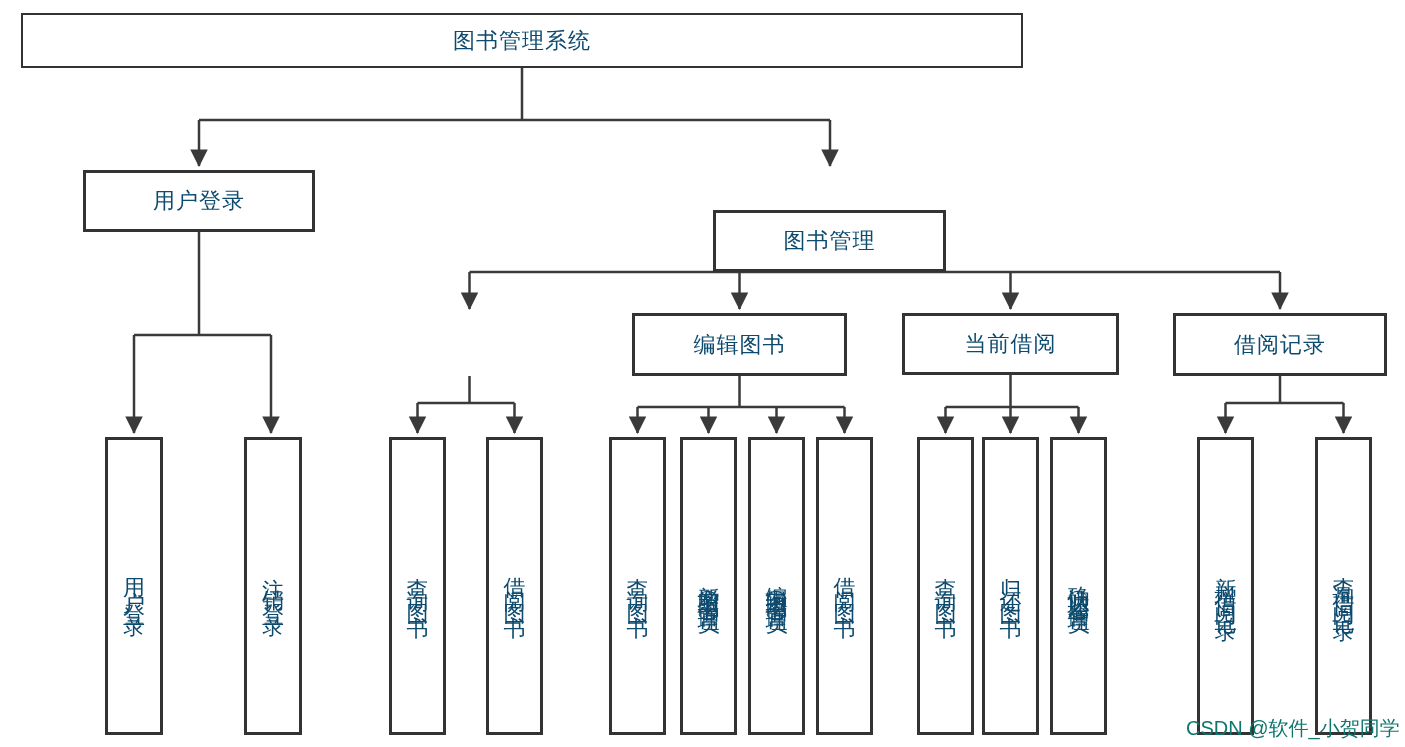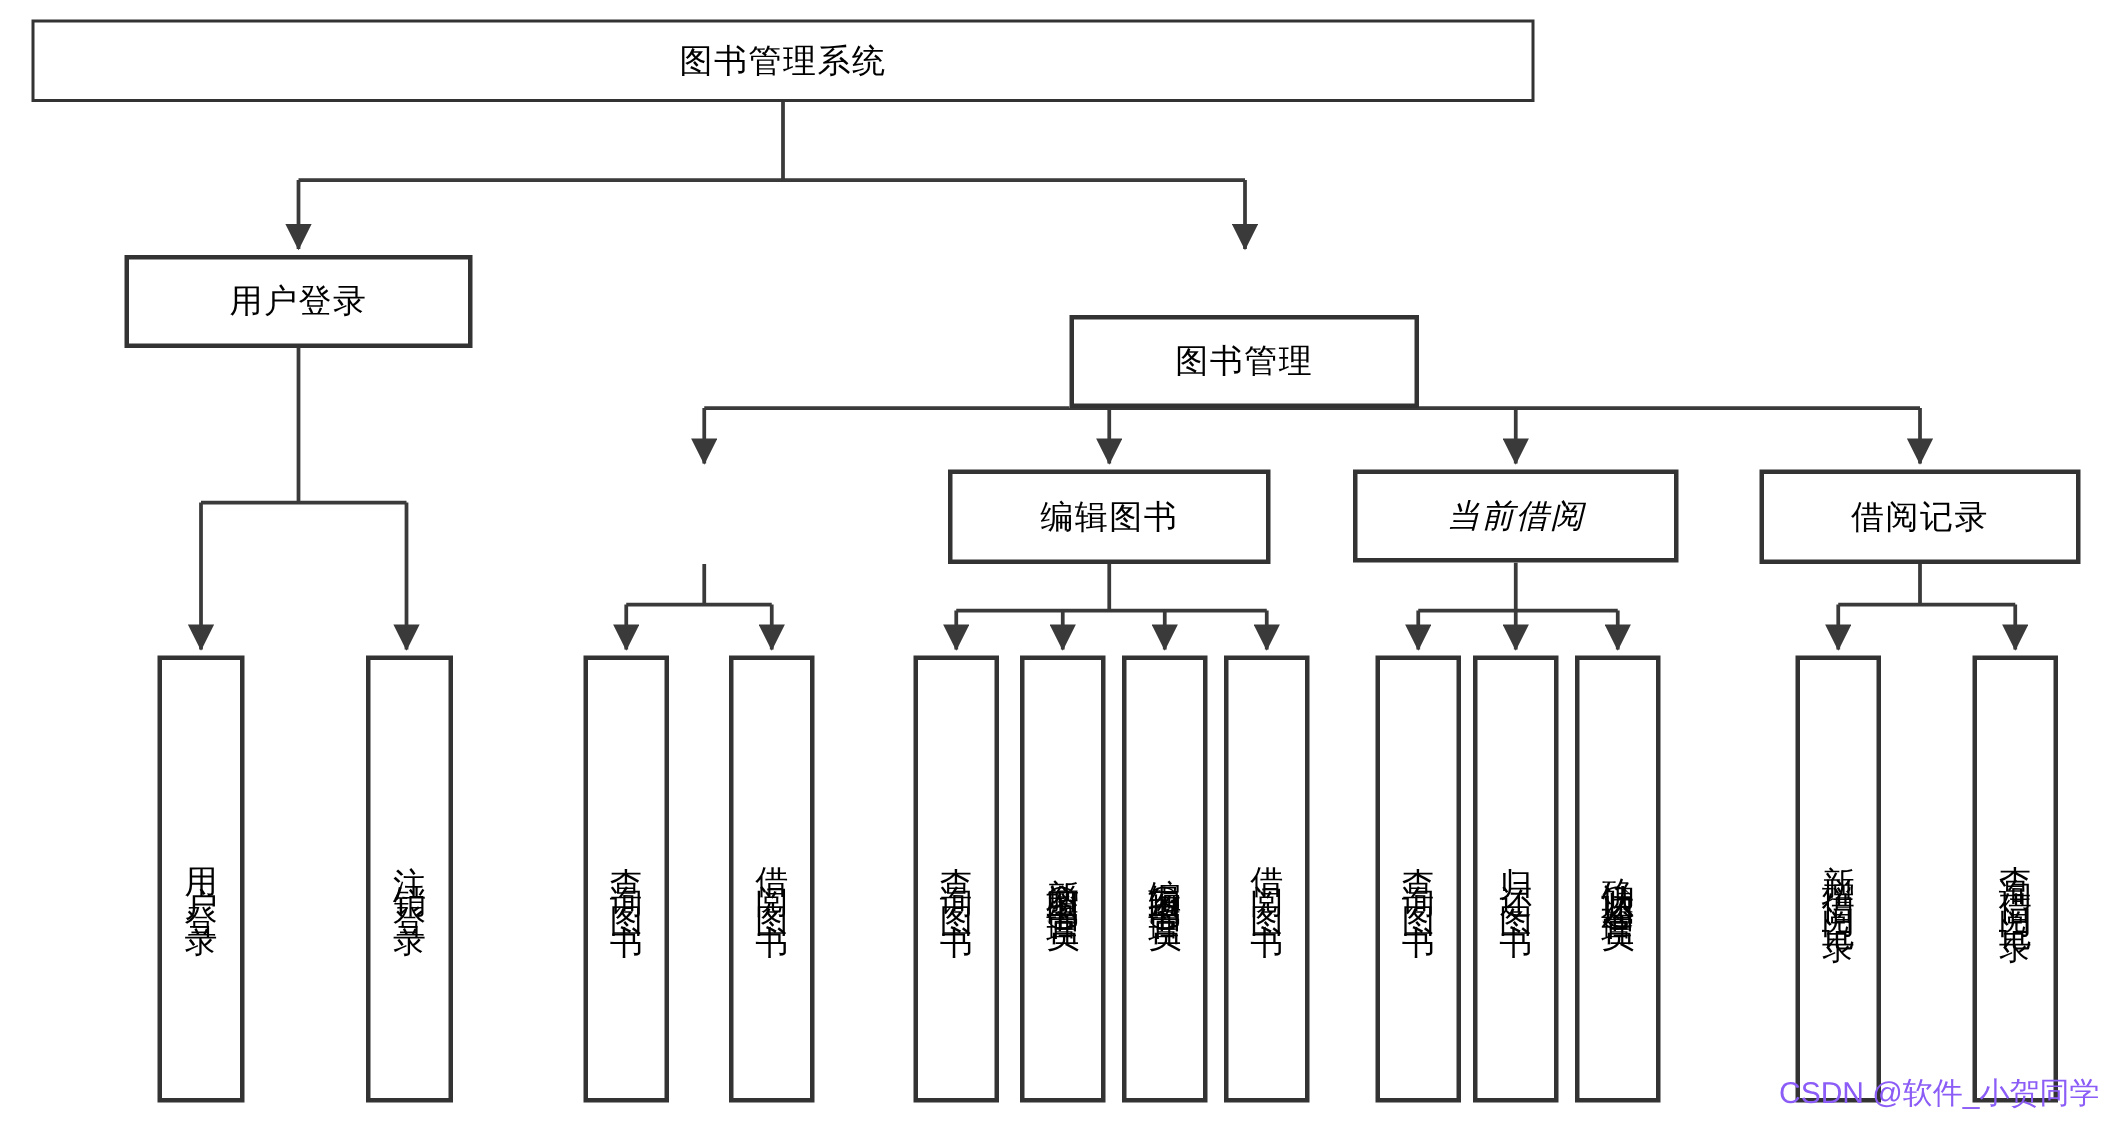--- a/index.html
+++ b/index.html
@@ -10,39 +10,39 @@
     font-family:"Liberation Sans","DejaVu Sans",sans-serif;
     overflow:hidden;
   }
   .connectors{position:absolute;left:0;top:0;width:1405px;height:747px;pointer-events:none;}
   .node{
     position:absolute;
     background:#ffffff;
     border:3px solid #333333;
     box-sizing:border-box;
     display:flex;align-items:center;justify-content:center;
-    color:#000000;
+    color:#0c4a6e;
   }
   .node.root{border-width:2px;}
   .node.h span{font-size:22px;letter-spacing:1px;white-space:nowrap;}
   .node.v span{
     writing-mode:vertical-rl;
     text-orientation:mixed;
     font-size:22px;
     line-height:1;
     white-space:nowrap;
   }
   .v-short span{letter-spacing:13px;}
   .v-mid span{letter-spacing:9px;}
   .v-long span{letter-spacing:4px;}
   .watermark{
     position:absolute;
     left:1186px;top:715px;
     font-size:20px;
-    color:#8b5cf6;
+    color:#0f766e;
     white-space:nowrap;
   }
 </style>
 </head>
 <body>
 
 <div class="canvas">
 
   <svg class="connectors" width="1405" height="747" viewBox="0 0 1405 747" xmlns="http://www.w3.org/2000/svg">
     <defs>
@@ -94,21 +94,21 @@
   <div class="node h" style="left:83px;top:170px;width:232px;height:62px;">
     <span>用户登录</span>
   </div>
   <div class="node h" style="left:713px;top:170px;width:233px;height:62px;margin-top:40px;">
     <span>图书管理</span>
   </div>
 
   <div class="node h" style="left:632px;top:313px;width:215px;height:63px;">
     <span>编辑图书</span>
   </div>
-  <div class="node h" style="left:902px;top:313px;width:217px;height:62px;font-style:italic;">
+  <div class="node h" style="left:902px;top:313px;width:217px;height:62px;">
     <span>当前借阅</span>
   </div>
   <div class="node h" style="left:1173px;top:313px;width:214px;height:63px;">
     <span>借阅记录</span>
   </div>
 
   <div class="node v v-short" style="left:105px;top:437px;width:58px;height:298px;">
     <span>用户登录</span>
   </div>
   <div class="node v v-short" style="left:244px;top:437px;width:58px;height:298px;">

